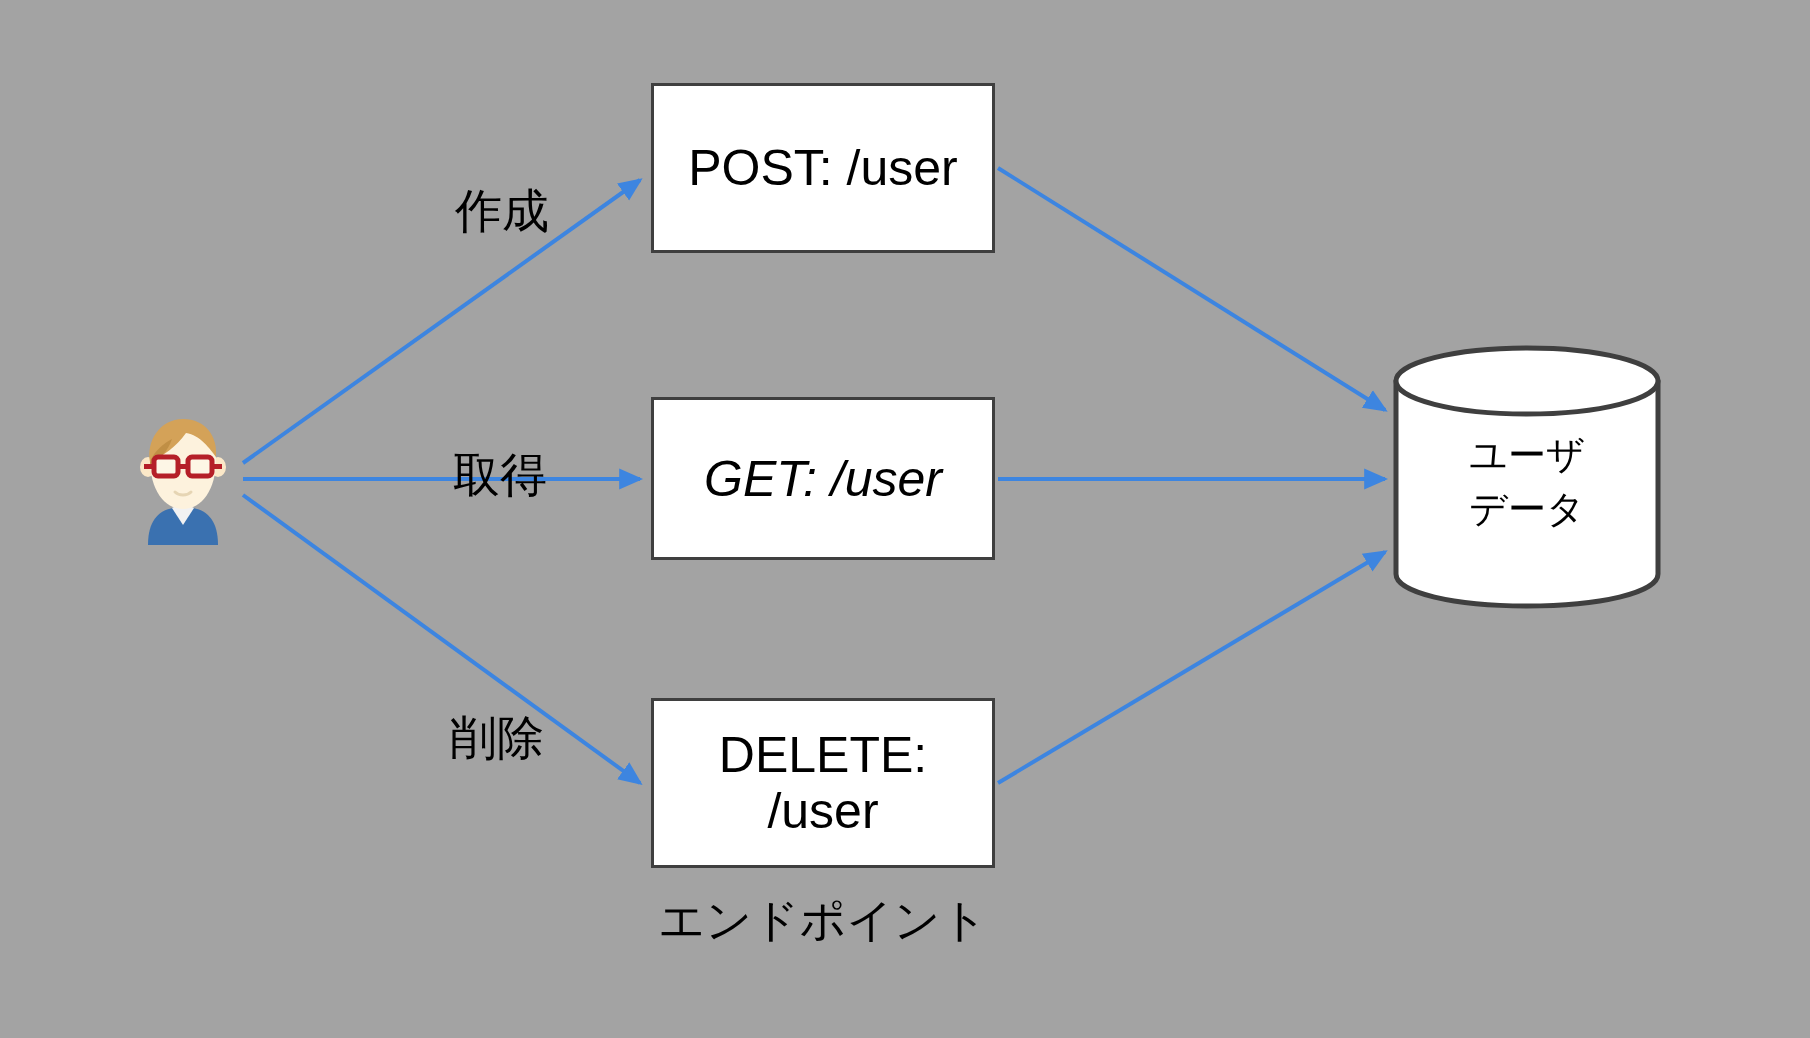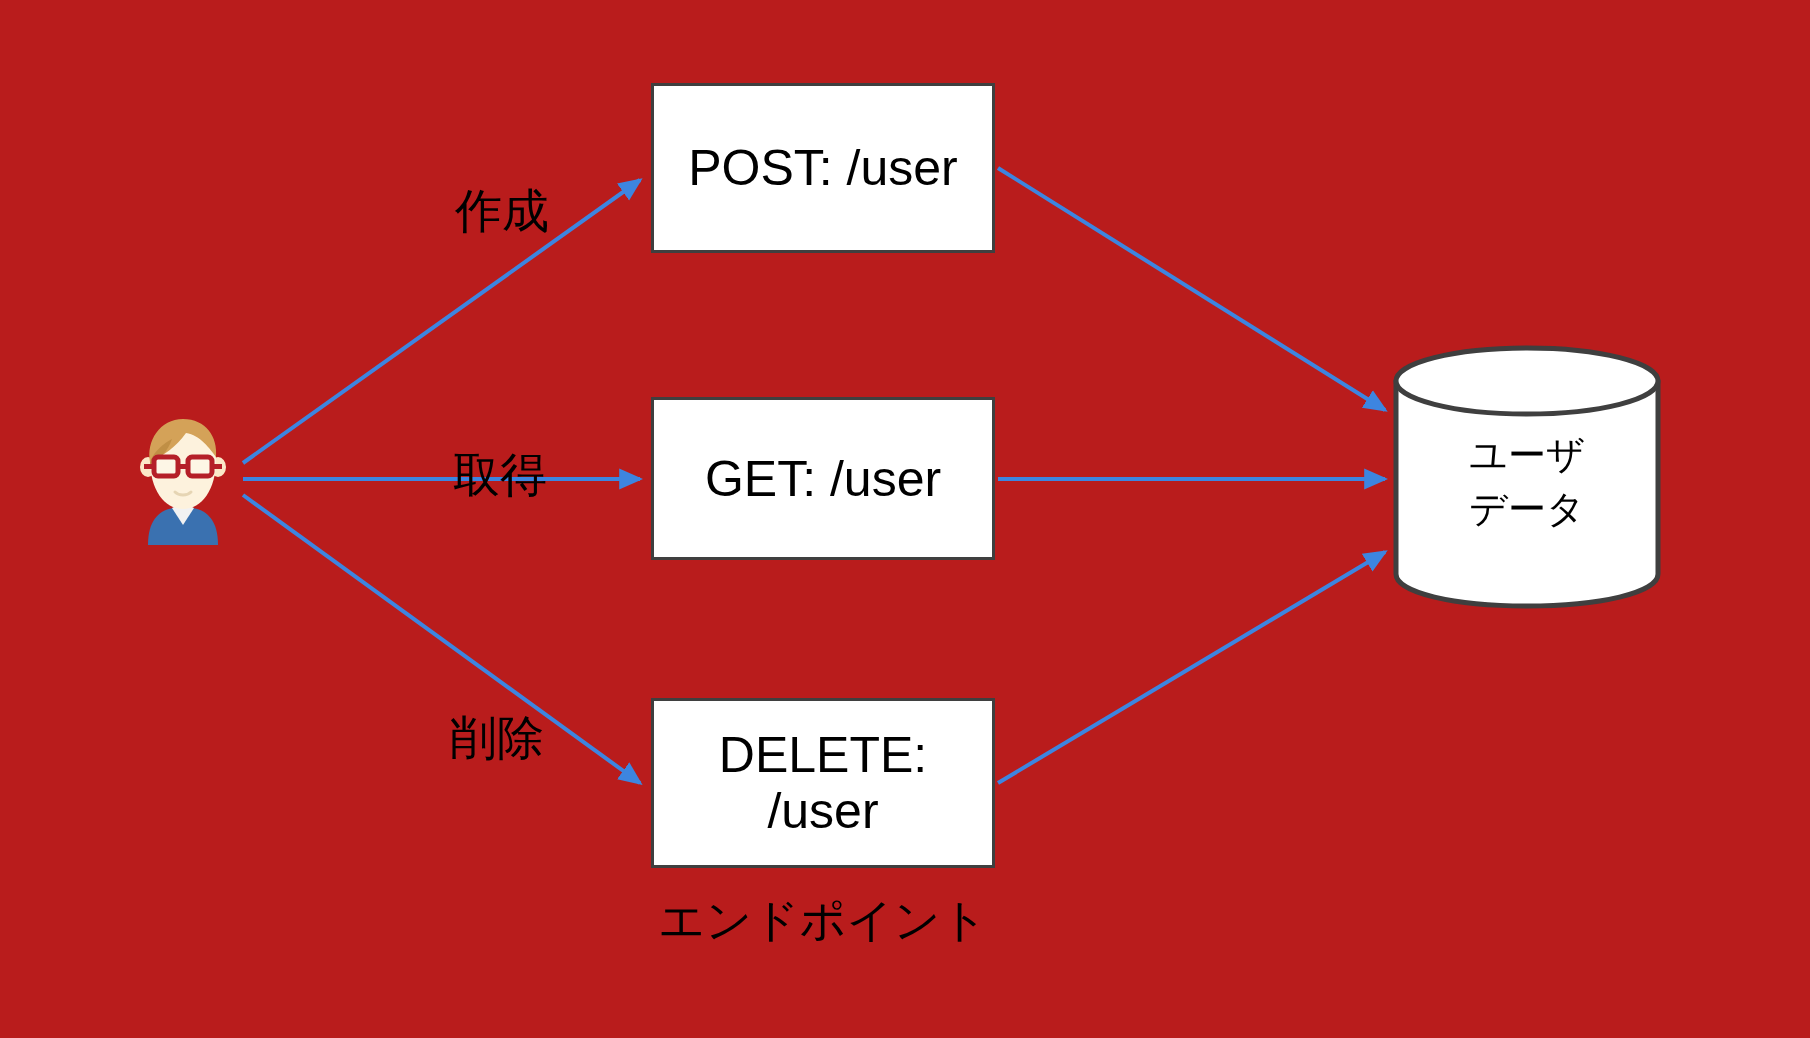--- a/index.html
+++ b/index.html
@@ -7,21 +7,21 @@
     padding: 0;
     background: #ffffff;
   }
   body {
     font-family: "Liberation Sans", "DejaVu Sans", sans-serif;
   }
   #canvas {
     position: relative;
     width: 1810px;
     height: 1038px;
-    background: #b91c1c;
+    background: #a3a3a3;
     overflow: hidden;
   }
   #edges {
     position: absolute;
     left: 0;
     top: 0;
     width: 1810px;
     height: 1038px;
   }
 
@@ -35,21 +35,21 @@
     align-items: center;
     justify-content: center;
     text-align: center;
     color: #000000;
     font-size: 50px;
     line-height: 1.12;
     letter-spacing: 0px;
     white-space: pre-line;
   }
   #box-post   { left: 651px; top: 83px;  width: 344px; height: 170px; }
-  #box-get    { left: 651px; top: 397px; width: 344px; height: 163px; }
+  #box-get    { left: 651px; top: 397px; width: 344px; height: 163px; font-style: italic; }
   #box-delete { left: 651px; top: 698px; width: 344px; height: 170px; }
 
   
   #datastore {
     position: absolute;
     left: 1393px;
     top: 345px;
     width: 302px;
     height: 265px;
   }

